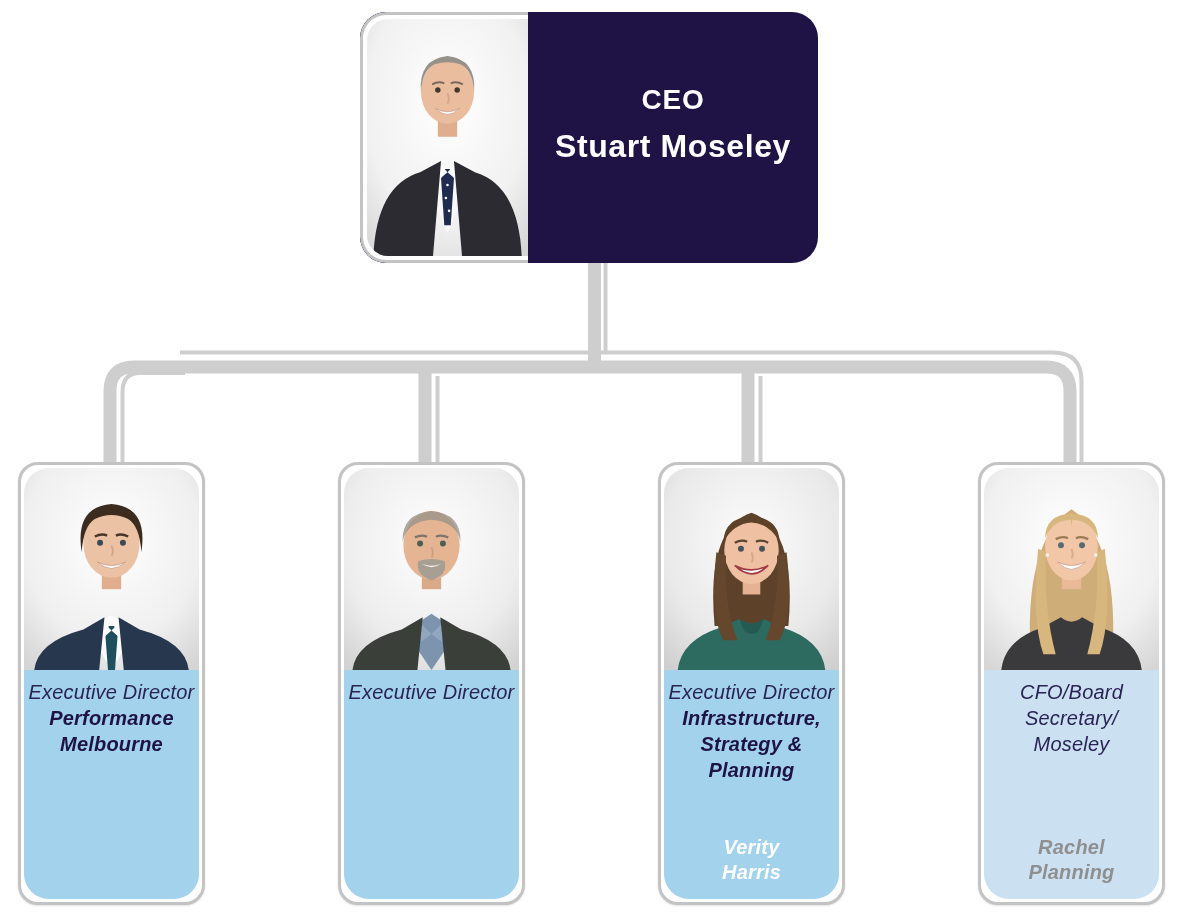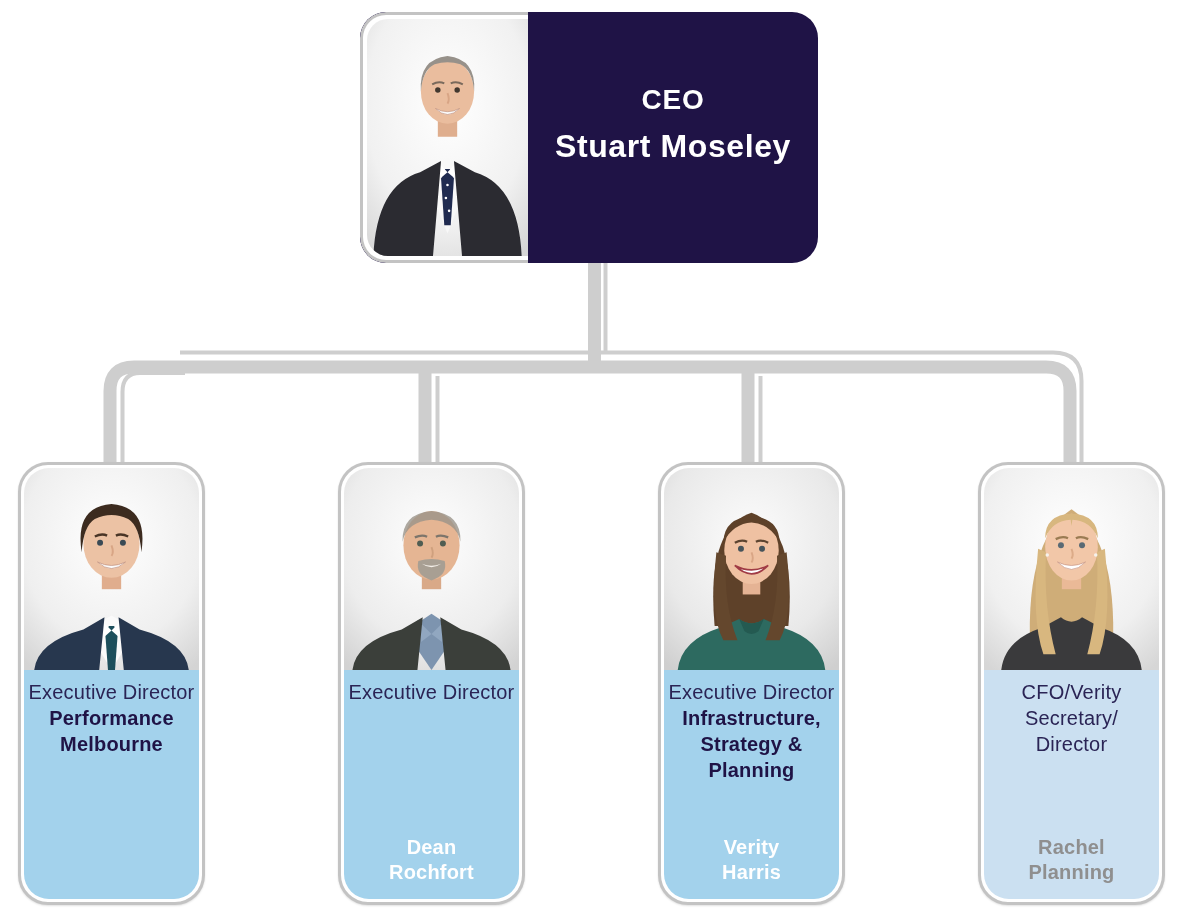--- a/index.html
+++ b/index.html
@@ -28,22 +28,23 @@
     flex:1; display:flex; flex-direction:column; align-items:center; justify-content:center;
     color:#ffffff; text-align:center; padding-bottom:26px;
   }
   .ceo-title { font-size:28px; font-weight:800; letter-spacing:0.8px; }
   .ceo-name  { font-size:32px; font-weight:700; letter-spacing:0.6px; margin-top:12px; }
 
   
   .exec-card {
     position:absolute; top:462px; width:187px; height:443px; box-sizing:border-box;
     background:#ffffff; border:3px solid var(--border-gray,#c3c3c3);
-    border-radius:30px; padding:3px; z-index:2;
+    border-radius:20px; padding:3px; z-index:2;
     box-shadow:0 1px 2px rgba(0,0,0,0.12);
+    font-style:italic;
   }
   .card-inner {
     width:100%; height:100%; border-radius:25px; overflow:hidden;
     display:flex; flex-direction:column;
   }
   .photo { height:202px; flex:none; }
   .photo svg, .ceo-photo svg { display:block; width:100%; height:100%; }
   .panel {
     flex:1; background:var(--panel-blue,#a3d2ec);
     display:flex; flex-direction:column; align-items:center;
@@ -181,21 +182,20 @@
           <path d="M44.5,54.5 Q50,58.5 55.5,54.5 Q50,56.8 44.5,54.5 Z" fill="#f4efe9"></path>
           <path d="M35,93 L50,115 L65,93 L50,83 Z" fill="#7d94af"></path>
           <path d="M42,86.5 L50,94.5 L44,99 Z" fill="#91a7c0"></path>
             <path d="M58,86.5 L50,94.5 L56,99 Z" fill="#91a7c0"></path>
           <path d="M5,115 Q7,99 33,92 L45,85 L42,115 Z" fill="#3b3f3a"></path>
           <path d="M95,115 Q93,99 67,92 L55,85 L58,115 Z" fill="#3b3f3a"></path>
         </svg>
       </div>
       <div class="panel">
         <div class="role">Executive Director</div>
-        <div class="name">Dean Rochfort</div>
       </div>
     </div>
   </div>
 
   <div class="exec-card pos-3">
     <div class="card-inner">
       <div class="photo">
         <svg viewBox="0 0 100 115" preserveAspectRatio="xMidYMax slice">
           <defs>
             <radialGradient id="g4" cx="50%" cy="36%" r="78%">
@@ -252,19 +252,19 @@
           <path d="M52.5,40 q3,-1.5 7,0.5" stroke="#9a7b52" stroke-width="1.3" fill="none"></path>
           <circle cx="44" cy="44" r="1.7" fill="#5a6a74"></circle>
             <circle cx="56" cy="44" r="1.7" fill="#5a6a74"></circle>
           <path d="M50,46 q1.4,3.6 0,5.6" stroke="#dcab88" stroke-width="1.1" fill="none"></path>
           <path d="M42,53.5 Q50,62 58,53.5 Q50,57.5 42,53.5 Z" fill="#ffffff" stroke="#c59383" stroke-width="0.4"></path>
           <circle cx="36.2" cy="49.5" r="1" fill="#f5f2ec"></circle>
             <circle cx="63.8" cy="49.5" r="1" fill="#f5f2ec"></circle>
         </svg>
       </div>
       <div class="panel light">
-        <div class="role">CFO/Verity Secretary/ Director</div>
+        <div class="role">CFO/Board Secretary/ Moseley</div>
         <div class="name muted">Rachel Planning</div>
       </div>
     </div>
   </div>
 
 </div>
 
 </body></html>

